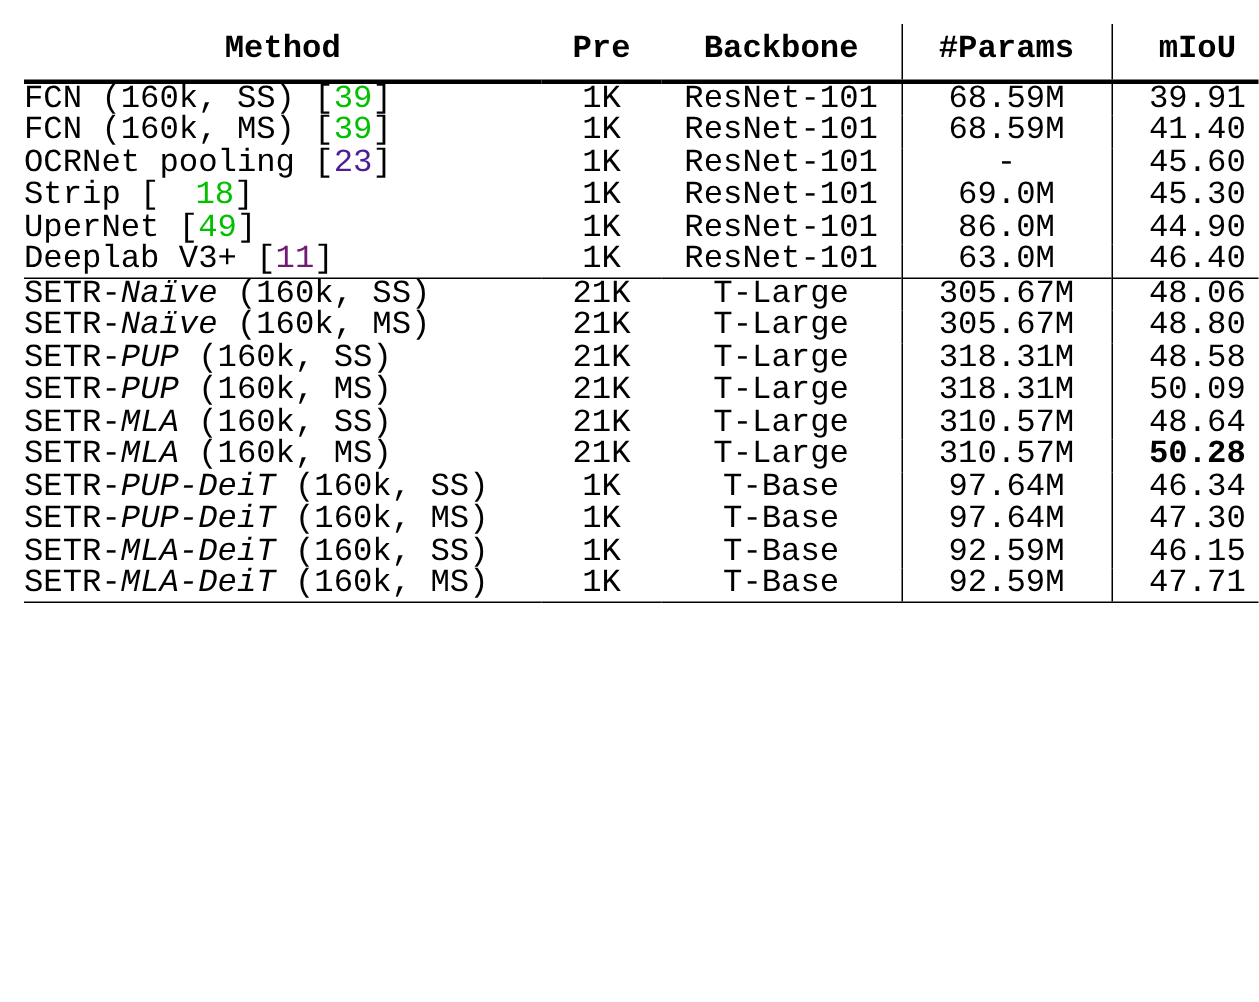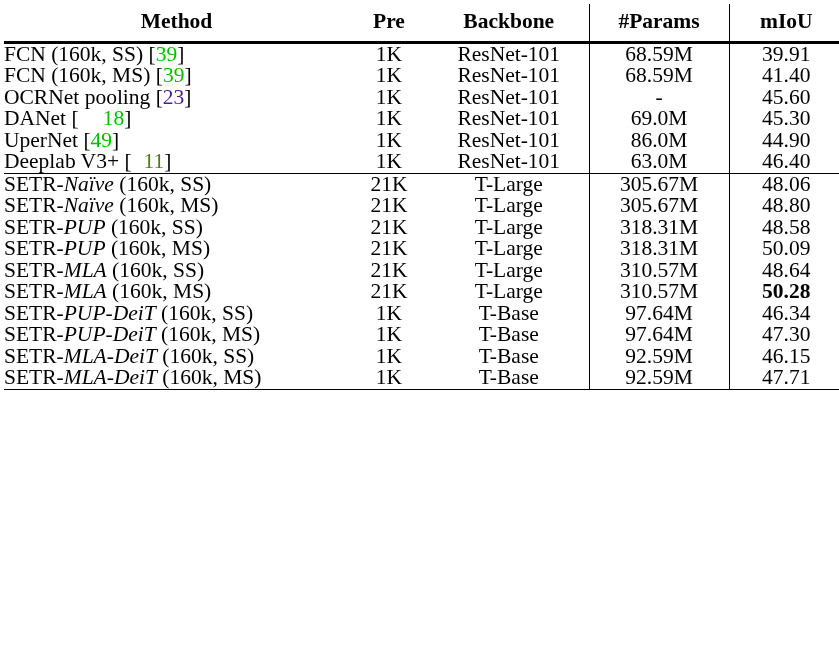--- a/index.html
+++ b/index.html
@@ -10,21 +10,22 @@
   body {
     width: 839px;
     height: 668px;
     font-family: "Liberation Serif", serif;
     color: #000000;
     overflow: hidden;
   }
   .table-wrap {
     width: 839px;
     box-sizing: border-box;
-    padding: 4px;
+    padding: 16px;
+    font-family: Liberation Mono, monospace;
   }
   table.results {
     border-collapse: collapse;
     width: 839px;
     table-layout: fixed;
     font-size: 21.5px;
   }
   table.results td, table.results th {
     padding: 0;
     vertical-align: middle;
@@ -97,35 +98,35 @@
           <td class="cell center vline-left">41.40</td>
         </tr>
         <tr>
           <td class="cell left"><span>OCRNet pooling [</span><span class="cite" style="color: #4c1d95;">23</span><span>]</span></td>
           <td class="cell center">1K</td>
           <td class="cell center">ResNet-101</td>
           <td class="cell center vline-left">-</td>
           <td class="cell center vline-left">45.60</td>
         </tr>
         <tr>
-          <td class="cell left"><span>DANet [</span><span class="cite" style="color: rgb(0, 192, 0); margin-left: 24px;">18</span><span>]</span></td>
+          <td class="cell left"><span>Strip [</span><span class="cite" style="color: rgb(0, 192, 0); margin-left: 24px;">18</span><span>]</span></td>
           <td class="cell center">1K</td>
           <td class="cell center">ResNet-101</td>
           <td class="cell center vline-left">69.0M</td>
           <td class="cell center vline-left">45.30</td>
         </tr>
         <tr>
           <td class="cell left"><span>UperNet [</span><span class="cite" style="color: rgb(0, 192, 0);">49</span><span>]</span></td>
           <td class="cell center">1K</td>
           <td class="cell center">ResNet-101</td>
           <td class="cell center vline-left">86.0M</td>
           <td class="cell center vline-left">44.90</td>
         </tr>
         <tr>
-          <td class="cell left"><span>Deeplab V3+ [</span><span class="cite" style="color: #4d7c0f; margin-left: 12px;">11</span><span>]</span></td>
+          <td class="cell left"><span>Deeplab V3+ [</span><span class="cite" style="color: #701a75;">11</span><span>]</span></td>
           <td class="cell center">1K</td>
           <td class="cell center">ResNet-101</td>
           <td class="cell center vline-left">63.0M</td>
           <td class="cell center vline-left">46.40</td>
         </tr>
         <tr class="rule-thin">
           <td class="cell left"><span>SETR-</span><span class="ital">Naïve</span><span> (160k, SS)</span></td>
           <td class="cell center">21K</td>
           <td class="cell center">T-Large</td>
           <td class="cell center vline-left">305.67M</td>

